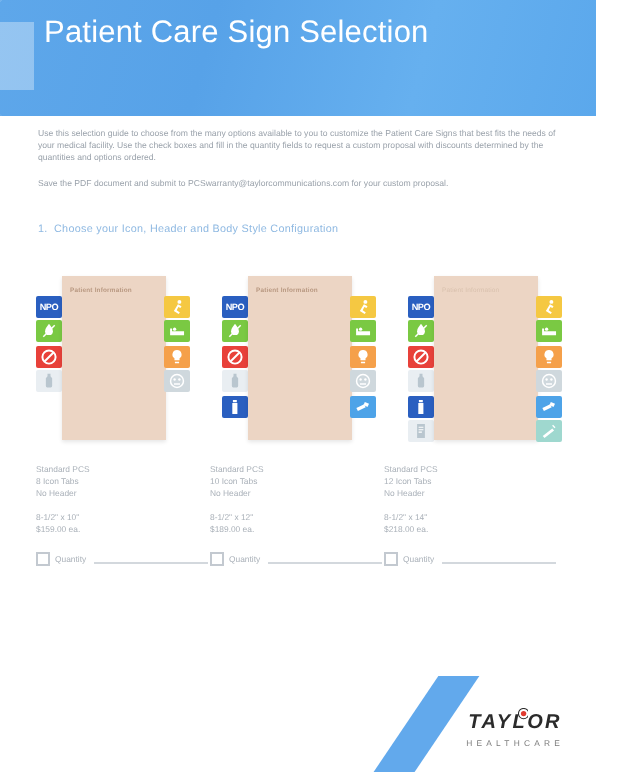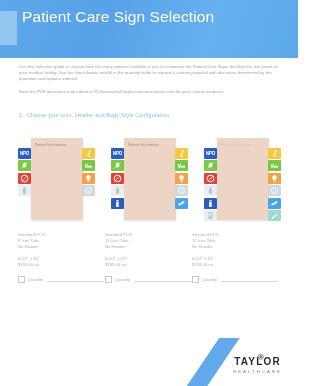--- a/index.html
+++ b/index.html
@@ -117,21 +117,21 @@
   .stripe{
     position:absolute;left:176px;bottom:-16px;width:17px;height:92px;
     background:#62a9ec;
     transform:rotate(34deg);transform-origin:bottom left;
   }
   .logo{
     position:absolute;right:16px;bottom:11px;text-align:center;
   }
   .logo-word{
     font-size:10px;letter-spacing:1.2px;color:#2b2b2b;font-weight:bold;
-    line-height:11px;position:relative;display:inline-block;
+    line-height:11px;position:relative;display:inline-block;font-style:italic;
   }
   .logo-sub{
     font-size:4.2px;letter-spacing:2.1px;color:#7c7c7c;line-height:6px;
     margin-top:.5px;
   }
   .logo-dot{
     position:absolute;top:-1.5px;left:52%;width:5.6px;height:5.6px;
   }
 </style>
 </head>

